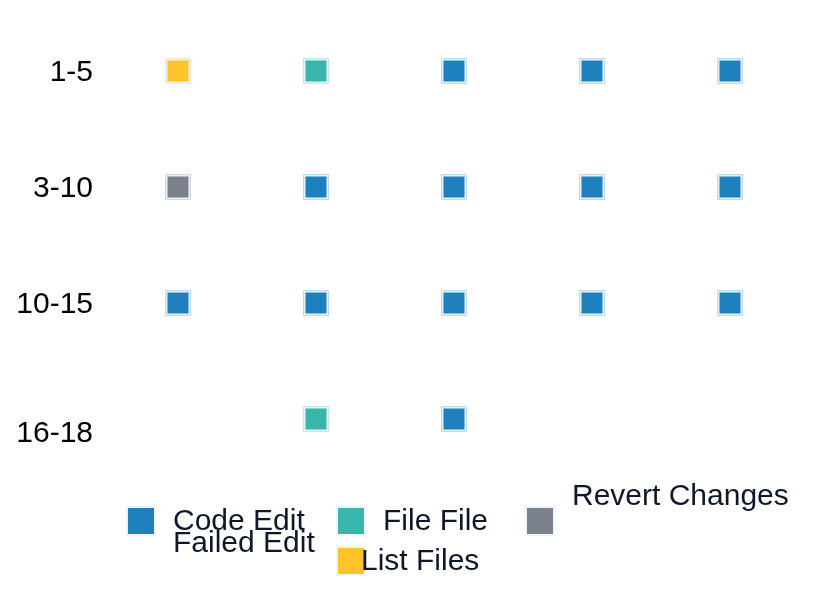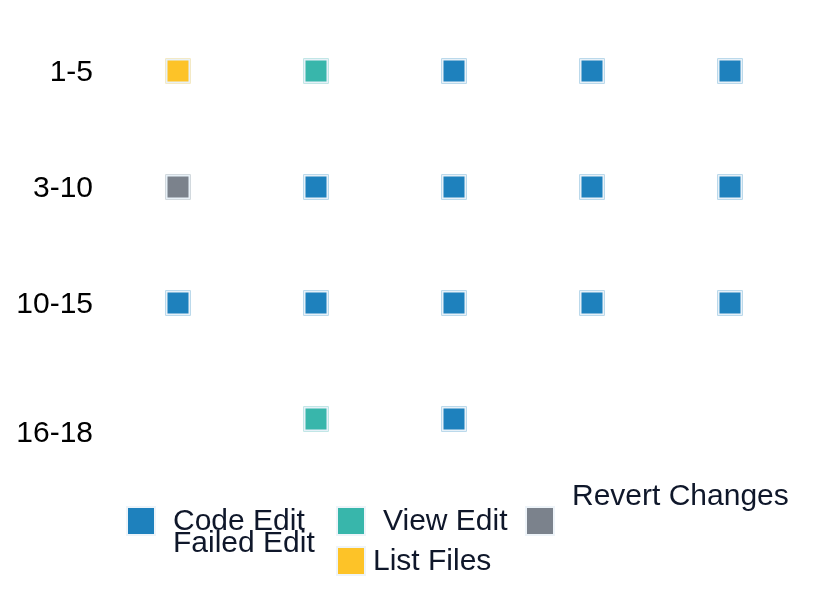--- a/index.html
+++ b/index.html
@@ -85,21 +85,21 @@
       <div class="marker-square" style="left: 730px; top: 303px; background: rgb(30, 129, 189); border-color: rgb(232, 241, 248);"></div>
       <div class="row-label" style="top: 432px;">16-18</div>
       <div class="marker-x" style="left: 178px; top: 419px;"><svg width="30" height="30" viewBox="-16 -16 32 32"></svg></div>
       <div class="marker-square" style="left: 316px; top: 419px; background: rgb(56, 182, 171); border-color: rgb(232, 241, 248);"></div>
       <div class="marker-square" style="left: 454px; top: 419px; background: rgb(30, 129, 189); border-color: rgb(232, 241, 248);"></div>
     </div>
   <div id="legend">
       <div class="legend-swatch-square" style="left: 126px; top: 521px; background: rgb(30, 129, 189);"></div>
       <div class="legend-label" style="left: 173px; top: 521px;">Code Edit</div>
       <div class="legend-swatch-square" style="left: 336px; top: 521px; background: rgb(56, 182, 171);"></div>
-      <div class="legend-label" style="left: 383px; top: 521px;">View Edit</div>
+      <div class="legend-label" style="left: 383px; top: 521px;">File File</div>
       <div class="legend-swatch-square" style="left: 525px; top: 521px; background: rgb(123, 130, 140);"></div>
       <div class="legend-label" style="left: 572px; top: 496px;">Revert Changes</div>
       <div class="legend-swatch-x" style="left: 126px; top: 561px;"><svg width="32" height="32" viewBox="-16 -16 32 32"></svg></div>
       <div class="legend-label" style="left: 173px; top: 543px;">Failed Edit</div>
       <div class="legend-swatch-square" style="left: 336px; top: 561px; background: rgb(253, 195, 40);"></div>
-      <div class="legend-label" style="left: 373px; top: 561px;">List Files</div>
+      <div class="legend-label" style="left: 361px; top: 561px;">List Files</div>
     </div>
 </div>
 
 </body></html>

